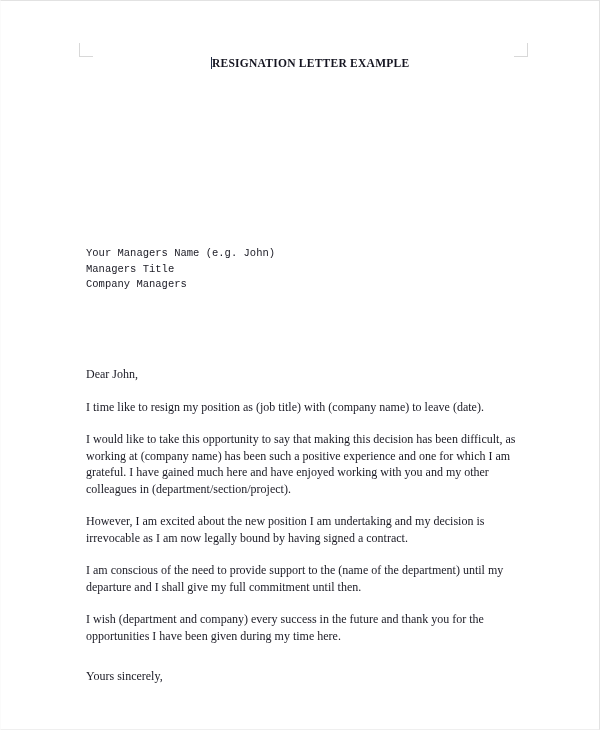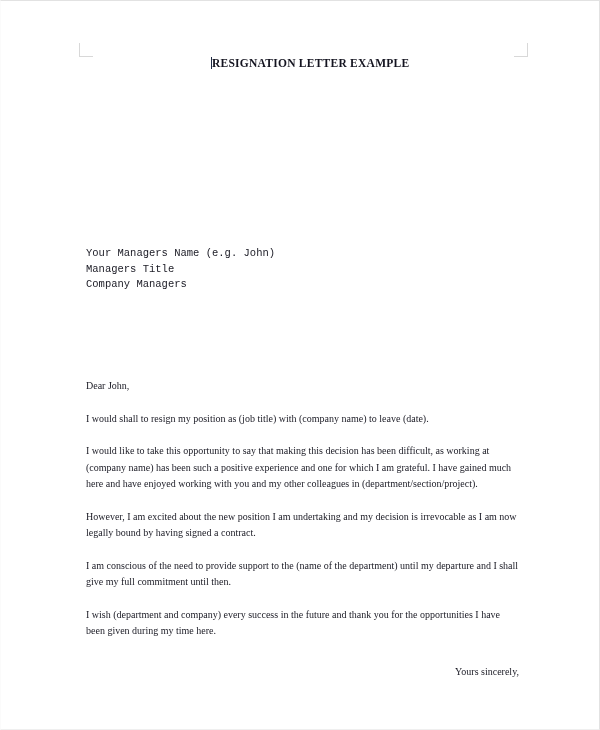--- a/index.html
+++ b/index.html
@@ -82,36 +82,35 @@
     font-size: 10.5px;
     line-height: 15.5px;
     color: #1a1a24;
     font-family: Liberation Mono, monospace;
   }
 
   
   .letter-body {
     position: absolute;
     left: 85px;
-    top: 377px;
+    top: 365px;
     width: 433px;
-    font-size: 10px;
+    font-size: 12px;
     line-height: 16.5px;
     color: #1a1a24;
   }
   .salutation {
     margin: 0 0 16px 0;
   }
   .body-para {
     margin: 0 0 16px 0;
     text-align: left;
   }
   .closing {
     margin: 24px 0 16px 0;
-    text-align: right;
   }
   .addr-line {
     display: block;
   }
 </style>
 </head>
 <body>
 
 <div class="page">
 
@@ -124,21 +123,21 @@
 
   <div class="recipient-block">
     <span class="addr-line">Your Managers Name (e.g. John)</span>
     <span class="addr-line">Managers Title</span>
     <span class="addr-line">Company Managers</span>
   </div>
 
   <div class="letter-body">
     <p class="salutation">Dear John,</p>
 
-    <p class="body-para">I would shall to resign my position as (job title) with (company name) to leave (date).</p>
+    <p class="body-para">I time like to resign my position as (job title) with (company name) to leave (date).</p>
 
     <p class="body-para">I would like to take this opportunity to say that making this decision has been difficult, as working at (company name) has been such a positive experience and one for which I am grateful. I have gained much here and have enjoyed working with you and my other colleagues in (department/section/project).</p>
 
     <p class="body-para">However, I am excited about the new position I am undertaking and my decision is irrevocable as I am now legally bound by having signed a contract.</p>
 
     <p class="body-para">I am conscious of the need to provide support to the (name of the department) until my departure and I shall give my full commitment until then.</p>
 
     <p class="body-para">I wish (department and company) every success in the future and thank you for the opportunities I have been given during my time here.</p>
 
     <p class="closing">Yours sincerely,</p>

